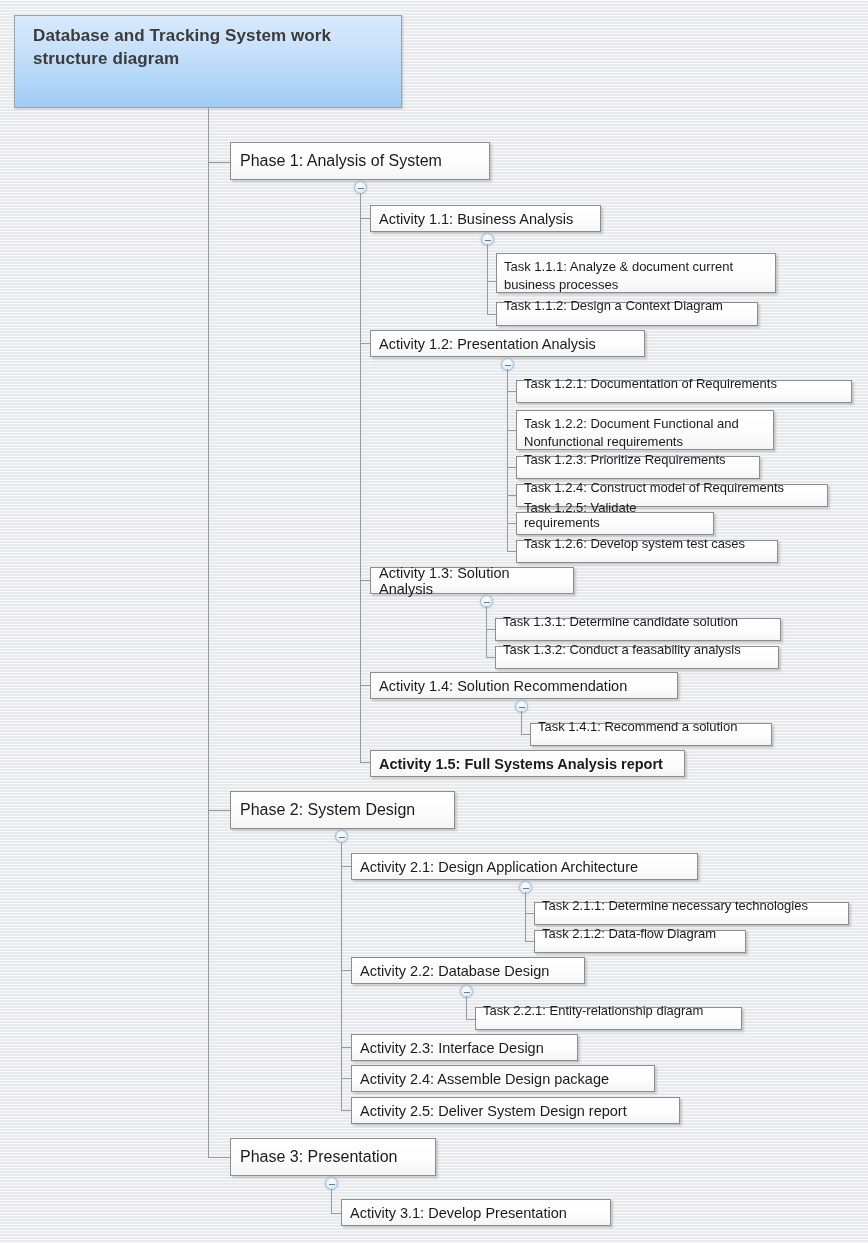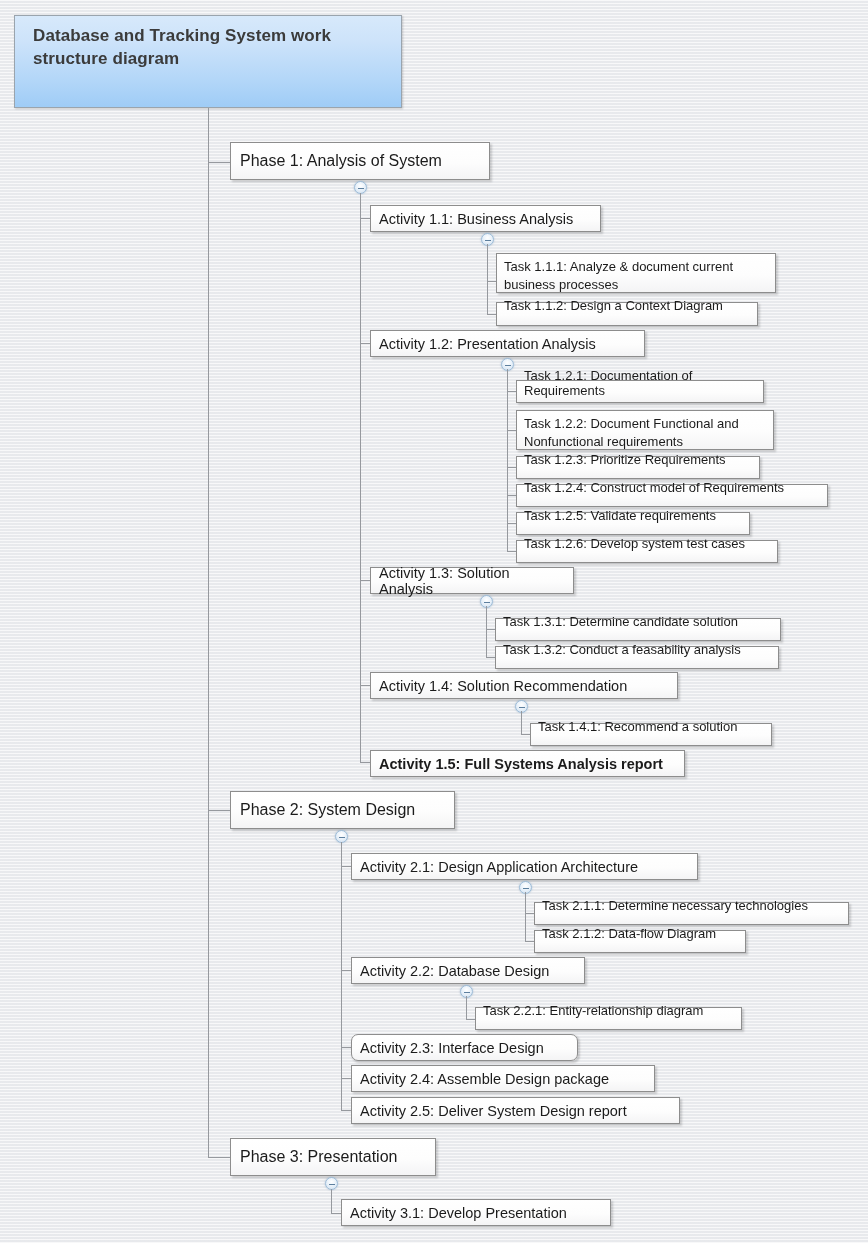--- a/index.html
+++ b/index.html
@@ -162,34 +162,34 @@
   </div>
   <div class="toggle" style="left:501px; top:358px;"></div>
   <div class="vline" style="left:507px; top:369px; height:183px;"></div>
   <div class="hline" style="left:507px; top:391px; width:9px;"></div>
   <div class="hline" style="left:507px; top:430px; width:9px;"></div>
   <div class="hline" style="left:507px; top:467px; width:9px;"></div>
   <div class="hline" style="left:507px; top:495px; width:9px;"></div>
   <div class="hline" style="left:507px; top:523px; width:9px;"></div>
   <div class="hline" style="left:507px; top:551px; width:9px;"></div>
 
-  <div class="node lvl-task" style="left:516px; top:380px; width:248px; height:23px;">
+  <div class="node lvl-task" style="left:516px; top:380px; width:336px; height:23px;">
     <span class="label">Task 1.2.1: Documentation of Requirements</span>
   </div>
   <div class="node lvl-task multiline" style="left:516px; top:410px; width:258px; height:40px;">
     <span class="label">Task 1.2.2: Document Functional and
 Nonfunctional requirements</span>
   </div>
   <div class="node lvl-task" style="left:516px; top:456px; width:244px; height:23px;">
     <span class="label">Task 1.2.3: Prioritize Requirements</span>
   </div>
   <div class="node lvl-task" style="left:516px; top:484px; width:312px; height:23px;">
     <span class="label">Task 1.2.4: Construct model of Requirements</span>
   </div>
-  <div class="node lvl-task" style="left:516px; top:512px; width:234px; height:23px;">
+  <div class="node lvl-task" style="left:516px; top:512px; width:198px; height:23px;">
     <span class="label">Task 1.2.5: Validate requirements</span>
   </div>
   <div class="node lvl-task" style="left:516px; top:540px; width:262px; height:23px;">
     <span class="label">Task 1.2.6: Develop system test cases</span>
   </div>
 
   <div class="node lvl-activity" style="left:370px; top:567px; width:204px; height:27px;">
     <span class="label">Activity 1.3: Solution Analysis</span>
   </div>
   <div class="toggle" style="left:480px; top:595px;"></div>
@@ -250,21 +250,21 @@
     <span class="label">Activity 2.2: Database Design</span>
   </div>
   <div class="toggle" style="left:460px; top:985px;"></div>
   <div class="vline" style="left:466px; top:996px; height:23px;"></div>
   <div class="hline" style="left:466px; top:1019px; width:9px;"></div>
 
   <div class="node lvl-task" style="left:475px; top:1007px; width:267px; height:23px;">
     <span class="label">Task 2.2.1: Entity-relationship diagram</span>
   </div>
 
-  <div class="node lvl-activity" style="left:351px; top:1034px; width:227px; height:27px;border-radius:7px;">
+  <div class="node lvl-activity" style="left:351px; top:1034px; width:227px; height:27px;">
     <span class="label">Activity 2.3: Interface Design</span>
   </div>
   <div class="node lvl-activity" style="left:351px; top:1065px; width:304px; height:27px;">
     <span class="label">Activity 2.4: Assemble Design package</span>
   </div>
   <div class="node lvl-activity" style="left:351px; top:1097px; width:329px; height:27px;">
     <span class="label">Activity 2.5: Deliver System Design report</span>
   </div>
 
   <div class="node lvl-phase" style="left:230px; top:1138px; width:206px; height:38px;">

